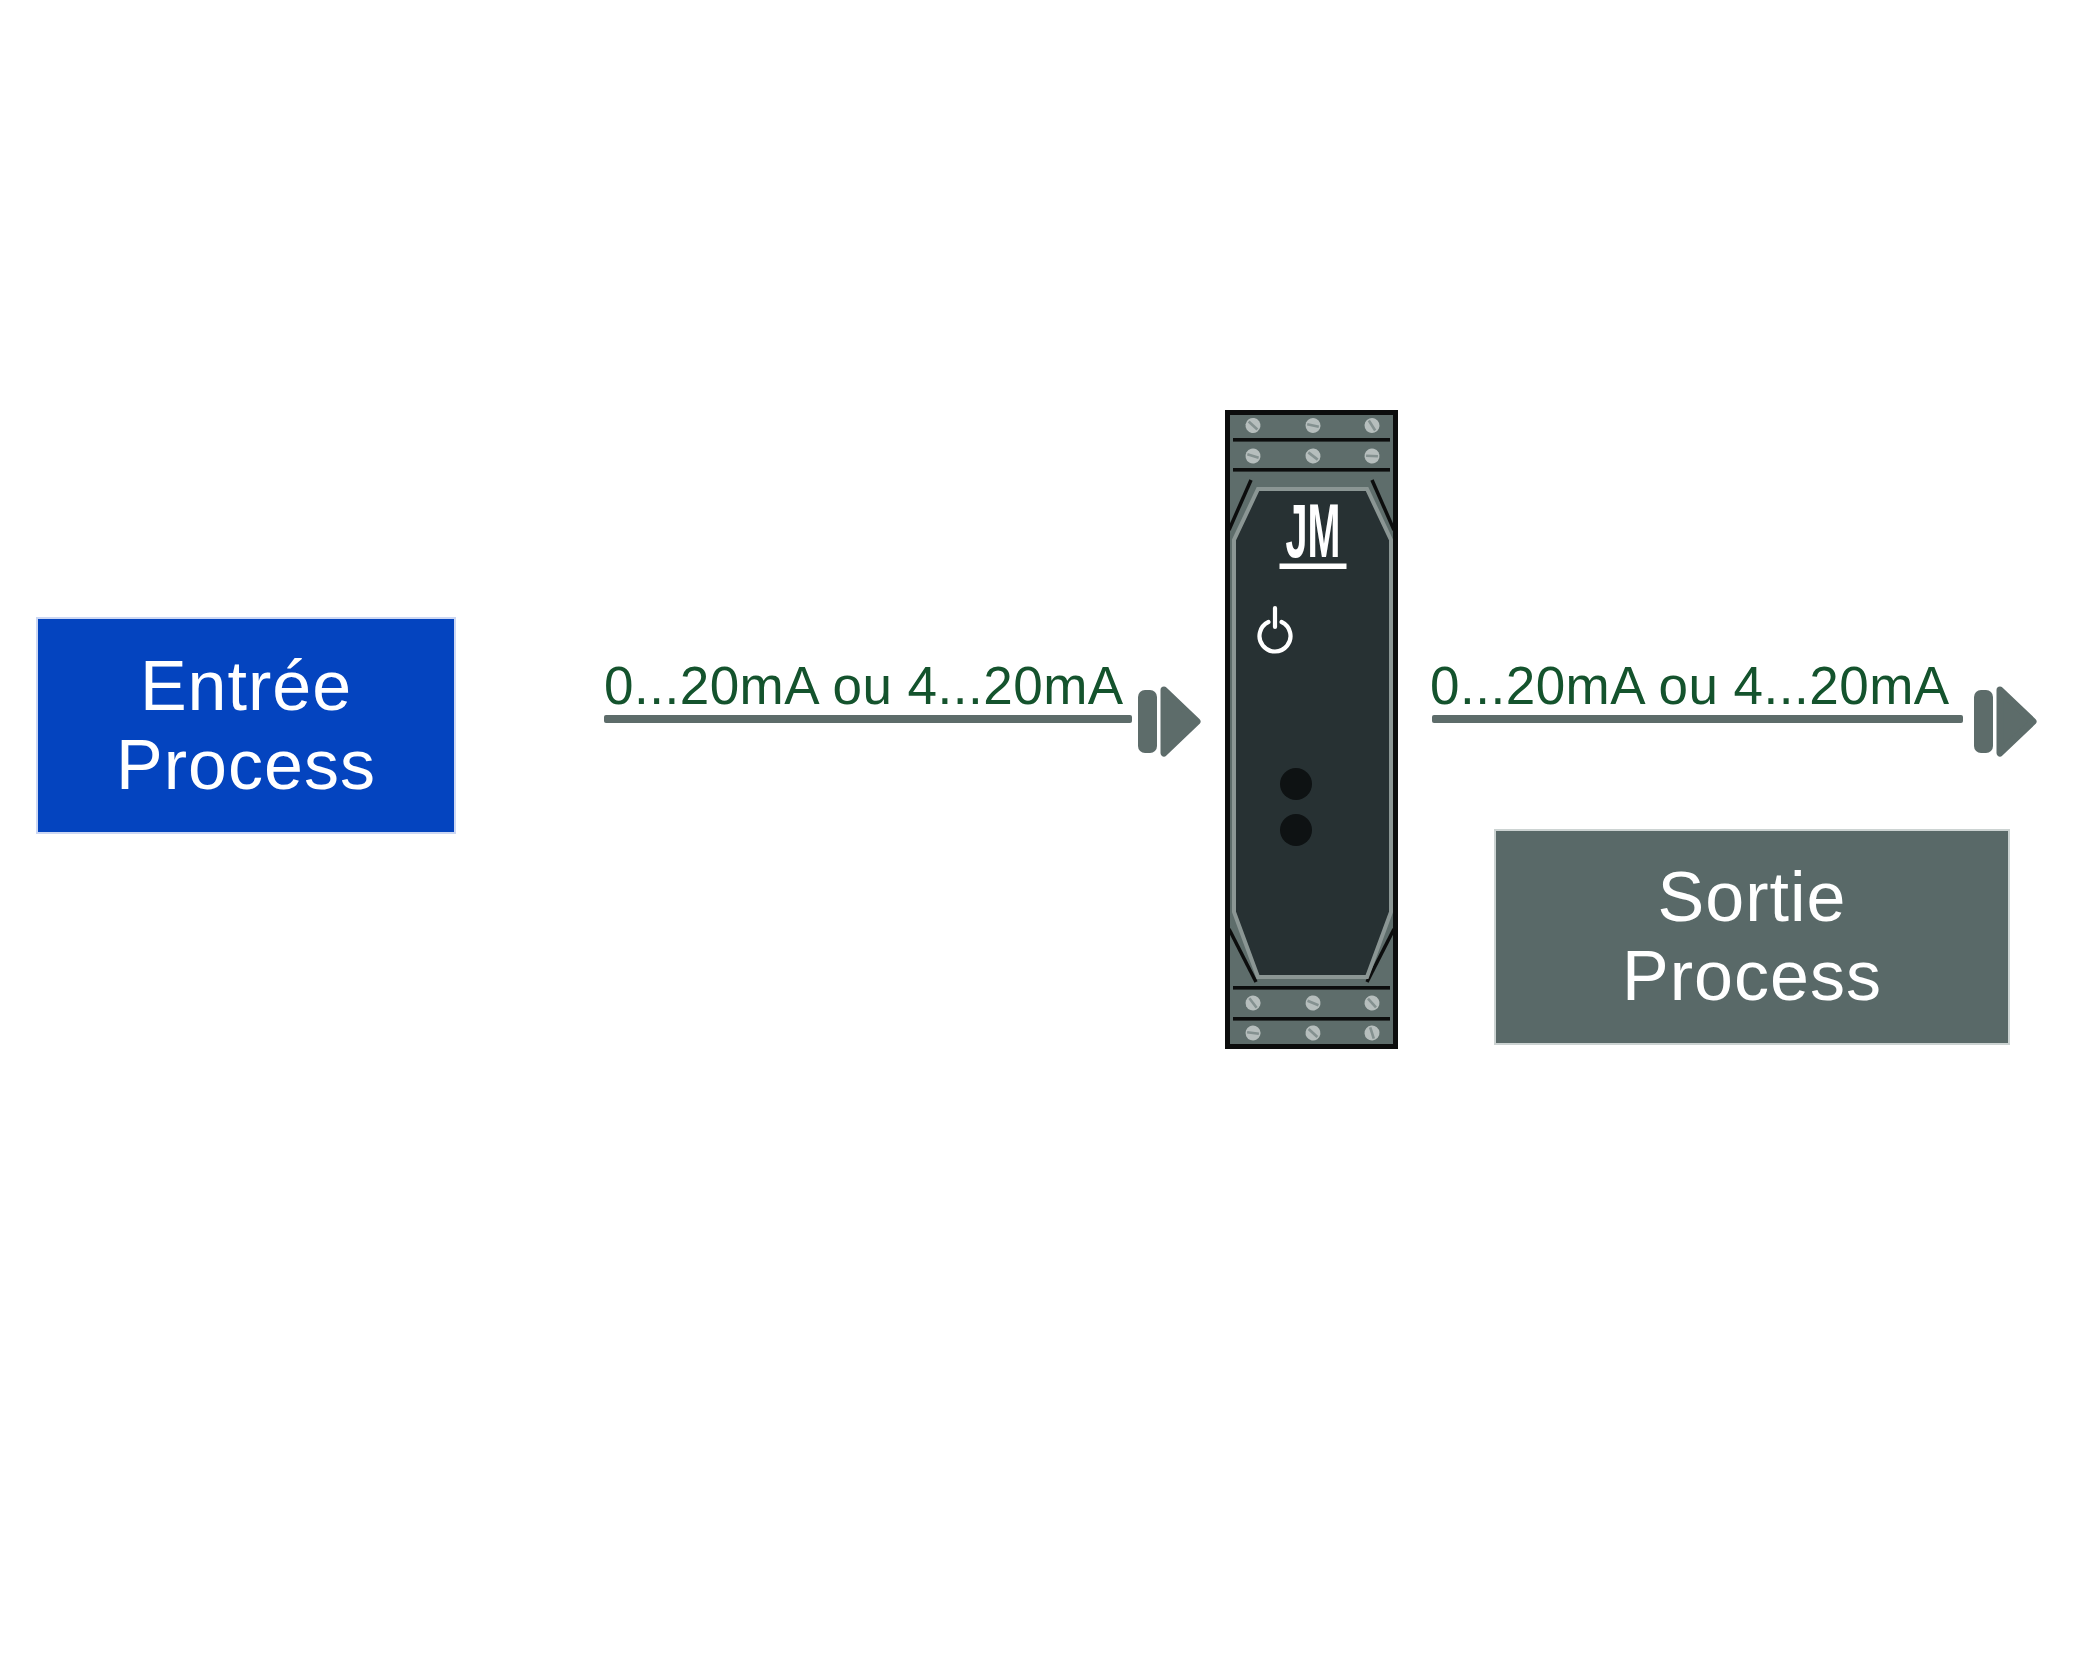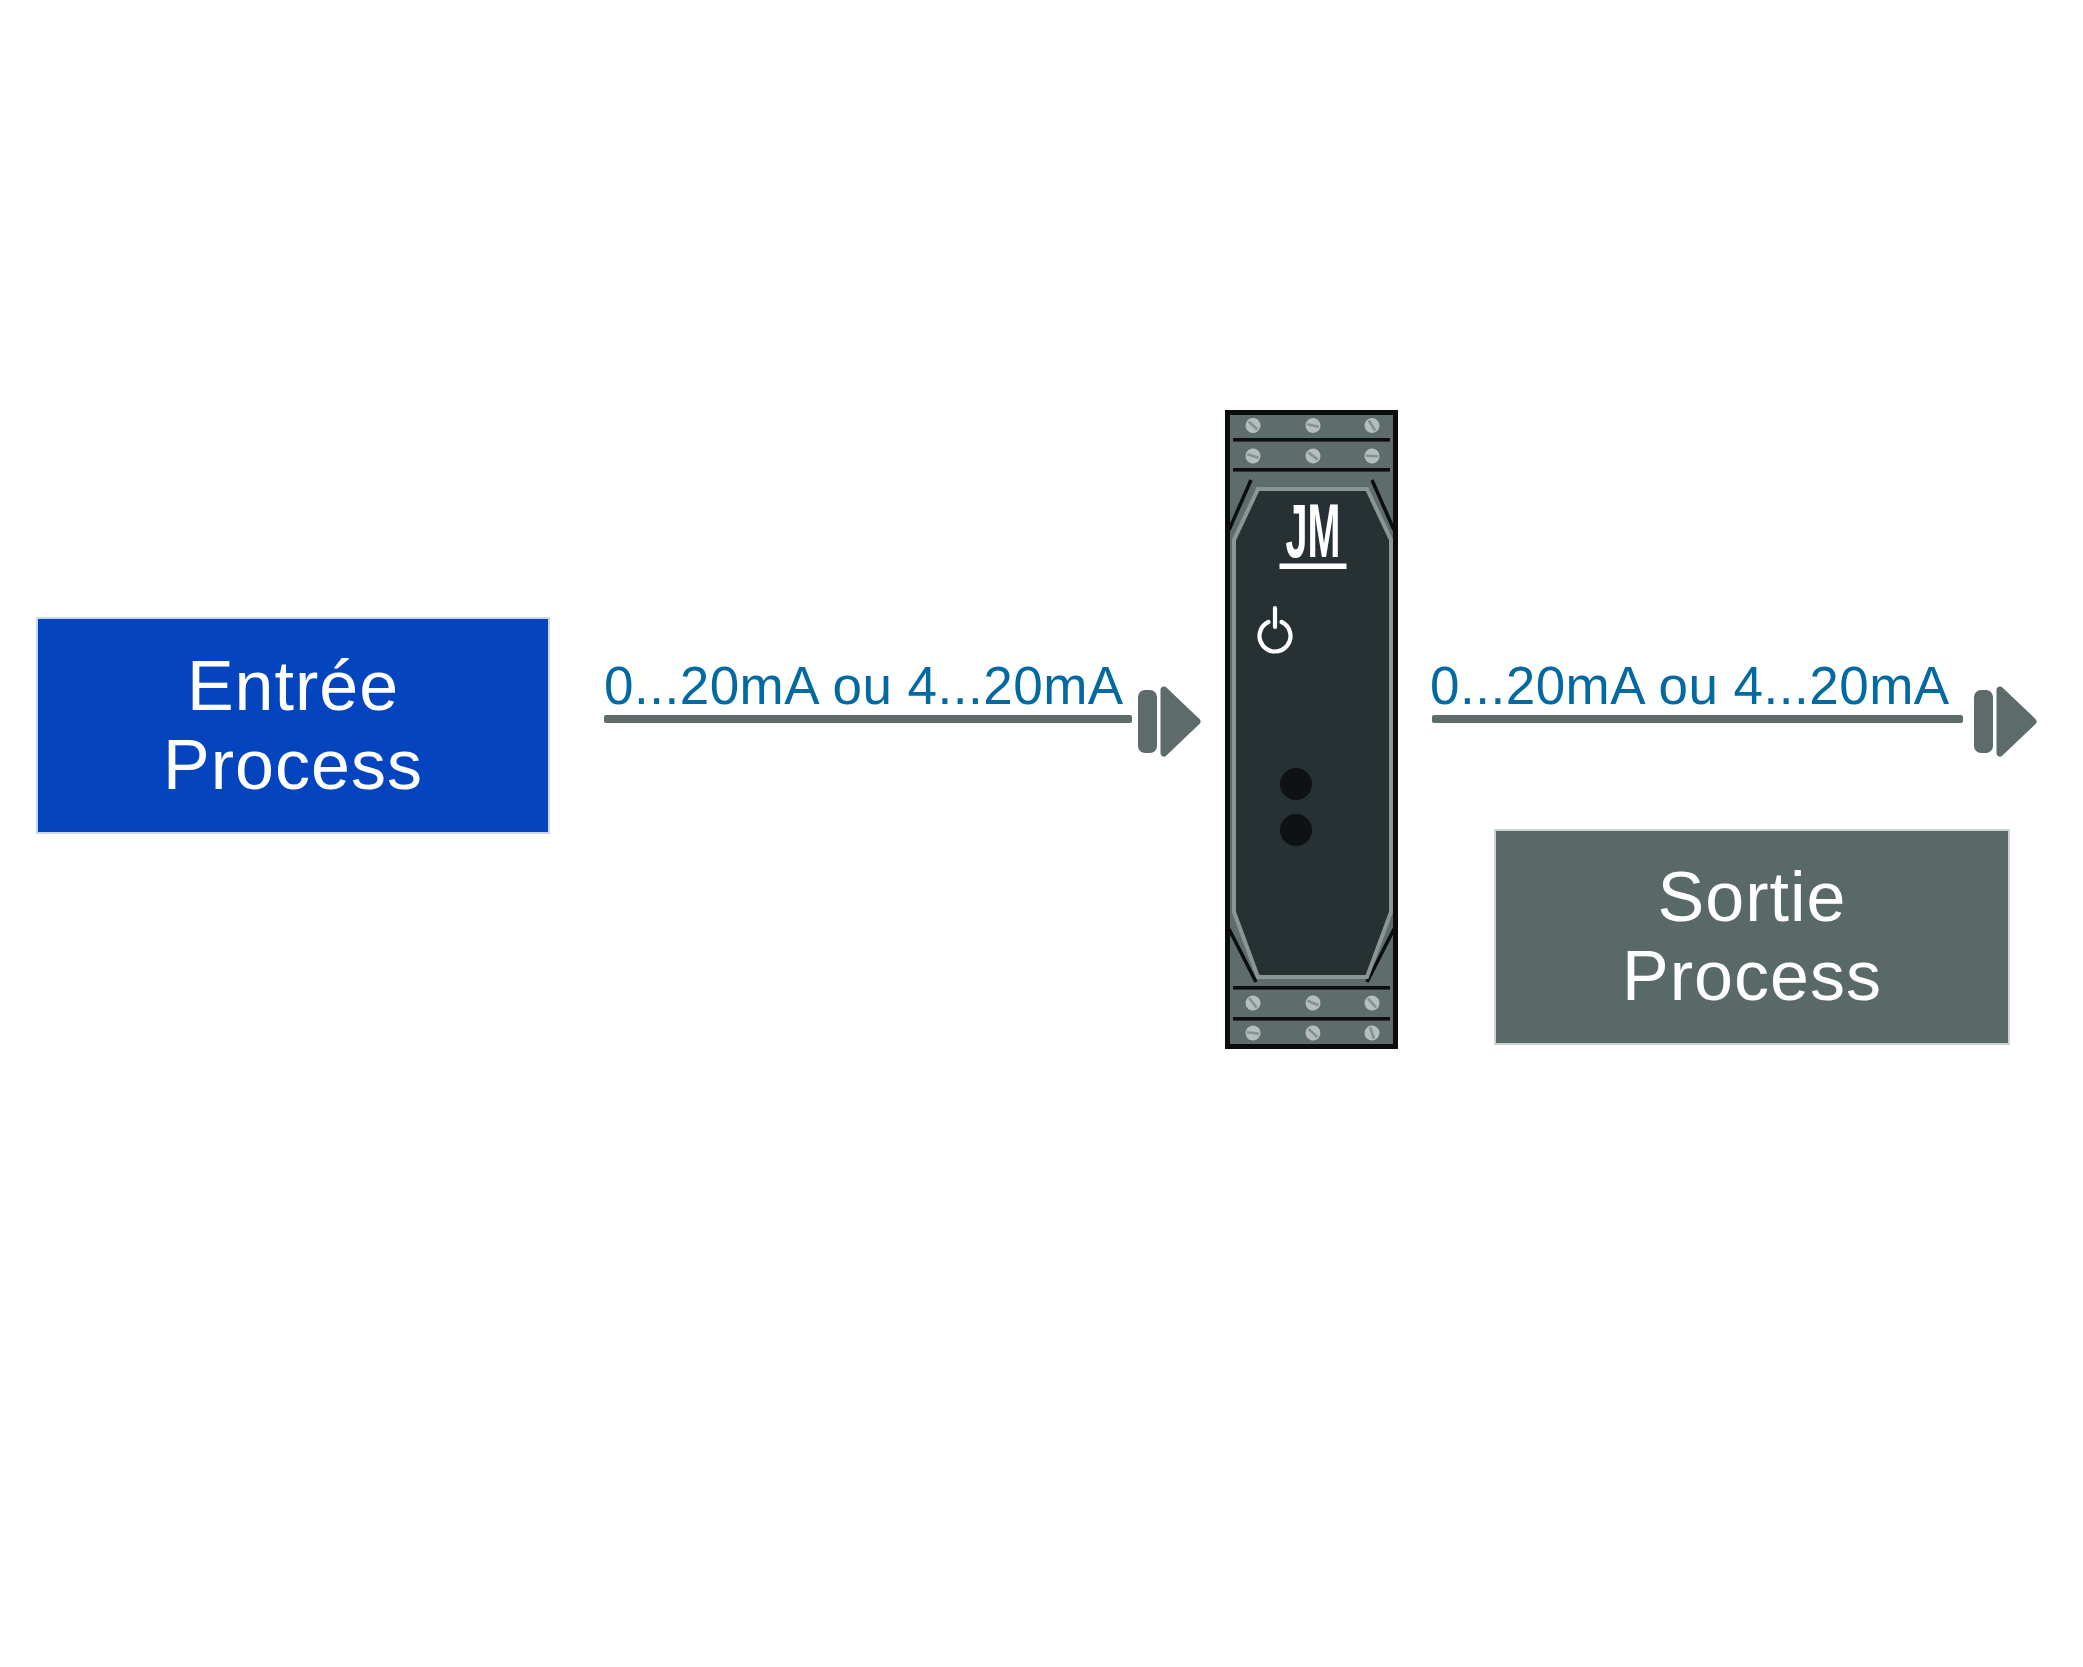--- a/index.html
+++ b/index.html
@@ -10,34 +10,34 @@
     font-family:"Liberation Sans", sans-serif;
     overflow:hidden;
   }
   .process-box{
     position:absolute;
     display:flex;flex-direction:column;align-items:center;justify-content:center;
     color:#ffffff;text-align:center;
     font-size:70px;line-height:79px;font-weight:500;letter-spacing:1px;
   }
   .box-input{
-    left:38px;top:619px;width:510px;height:213px;
+    left:38px;top:619px;width:416px;height:213px;
     background:#0444bf;
     box-shadow:0 0 0 2px #ccd7f3;
   }
   .box-output{
     left:1476px;top:831px;width:512px;height:212px;
     background:#596968;
     box-shadow:0 0 0 2px #ccd3d2;
     margin-left:20px;
   }
   .signal-label{
     position:absolute;
     top:659px;height:53px;line-height:53px;
-    font-size:53px;color:#0369a1;letter-spacing:0.5px;
+    font-size:53px;color:#14532d;letter-spacing:0.5px;
     white-space:nowrap;
   }
   .label-left{left:604px;}
   .label-right{left:1430px;}
   .signal-wire{
     position:absolute;top:715px;height:8px;
     background:#5d6c6a;border-radius:2px;
   }
   .wire-left{left:604px;width:528px;}
   .wire-right{left:1432px;width:531px;}

